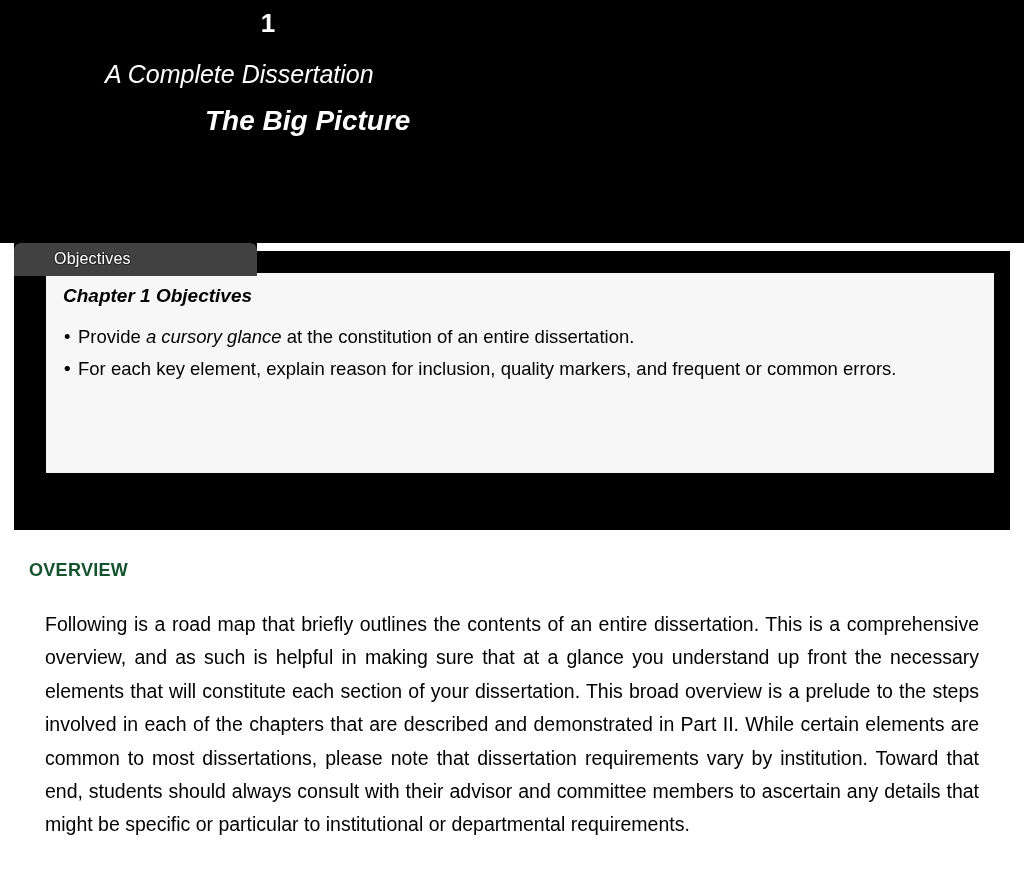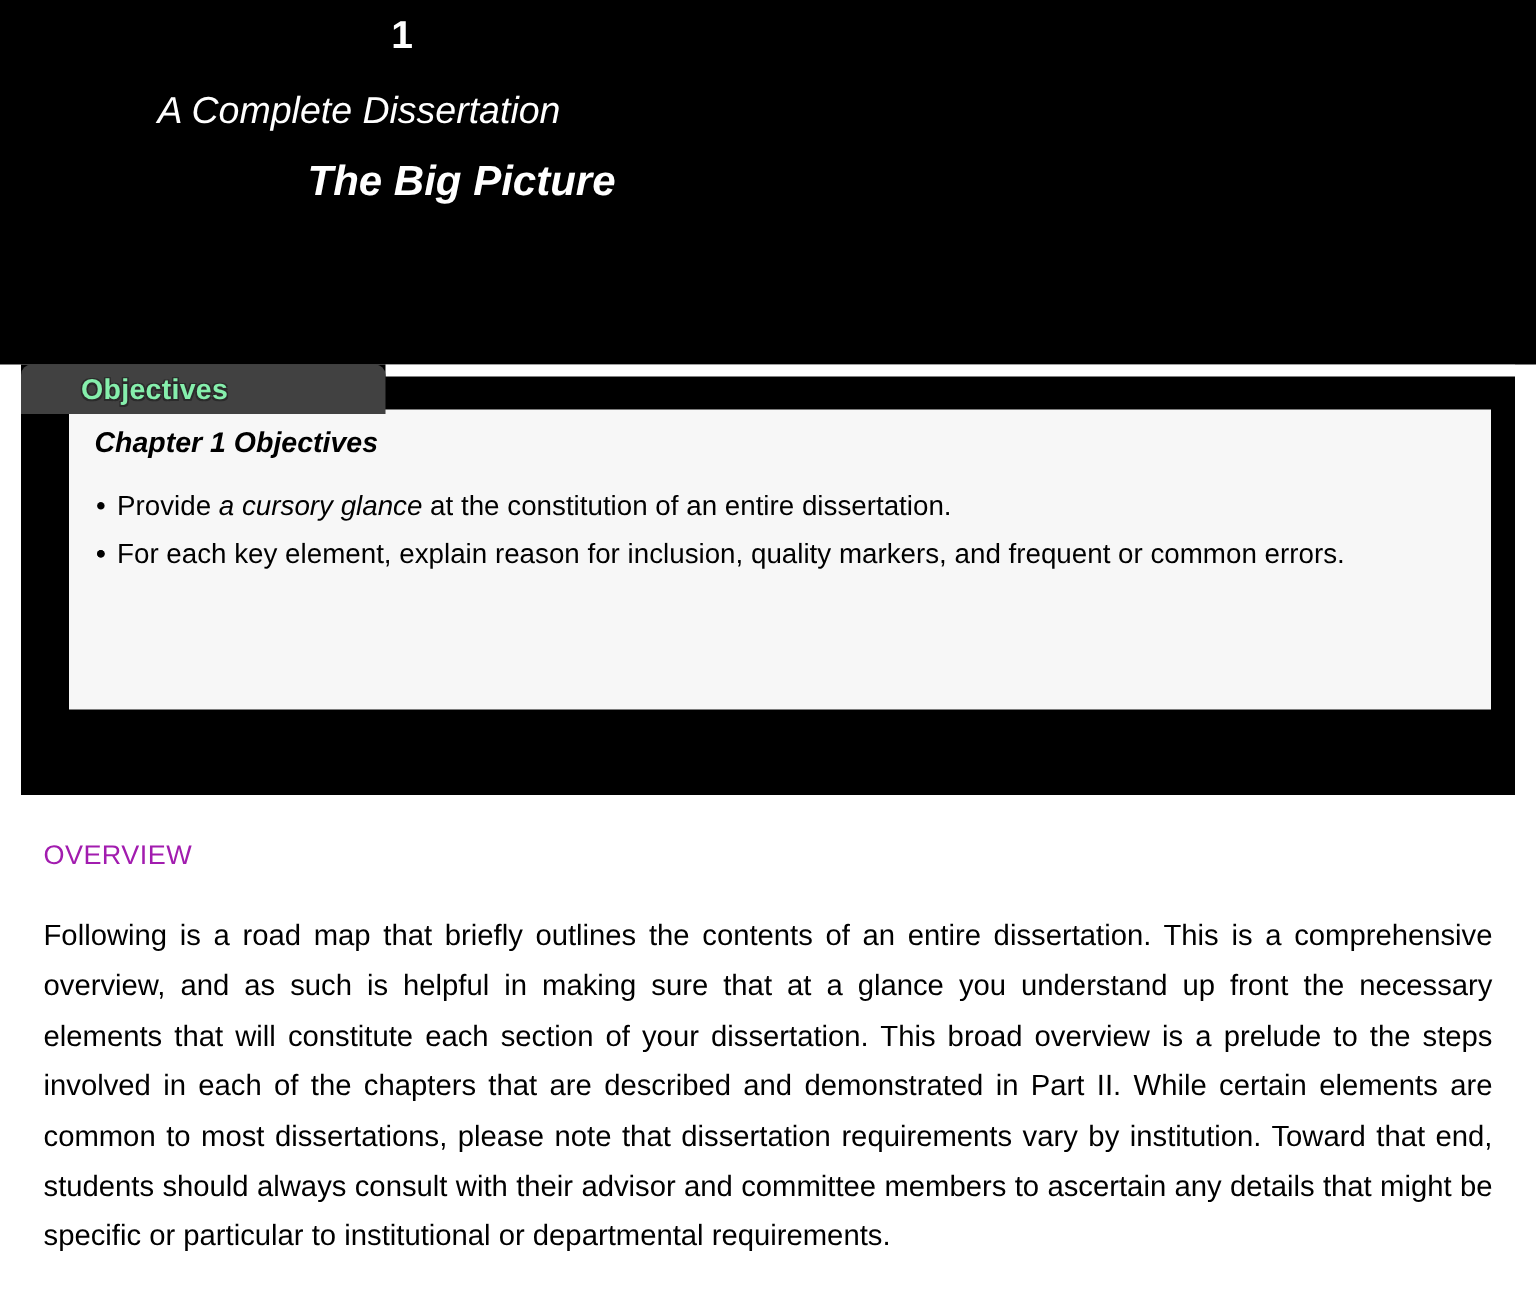--- a/index.html
+++ b/index.html
@@ -103,23 +103,23 @@
     top: 243px;
     width: 243px;
     height: 33px;
     background: #414141;
     border-radius: 7px 7px 0 0;
   }
   .objectives-tab-label {
     position: absolute;
     left: 40px;
     top: 7px;
-    color: #86efac;
-    font-size: 19px;
-    font-weight: bold;
+    color: #ffffff;
+    font-size: 16px;
+    font-weight: normal;
     letter-spacing: 0.2px;
     text-shadow:
       -1px -1px 0 #2b2b2b,
        1px -1px 0 #2b2b2b,
       -1px  1px 0 #2b2b2b,
        1px  1px 0 #2b2b2b;
     white-space: nowrap;
   }
 
   
@@ -165,27 +165,27 @@
 
   
   .overview {
     position: absolute;
     left: 29px;
     top: 560px;
     width: 966px;
   }
   .overview-heading {
     font-size: 18px;
-    font-weight: normal;
+    font-weight: bold;
     letter-spacing: 0.3px;
     margin: 0 0 27px 0;
-    color: #a21caf;
+    color: #14532d;
   }
   .overview-body {
-    margin: 0;
+    margin: 16px;
     font-size: 19.5px;
     line-height: 33.4px;
     text-align: justify;
     text-justify: inter-word;
     color: #000000;
   }
 </style>
 </head>
 <body>
 

